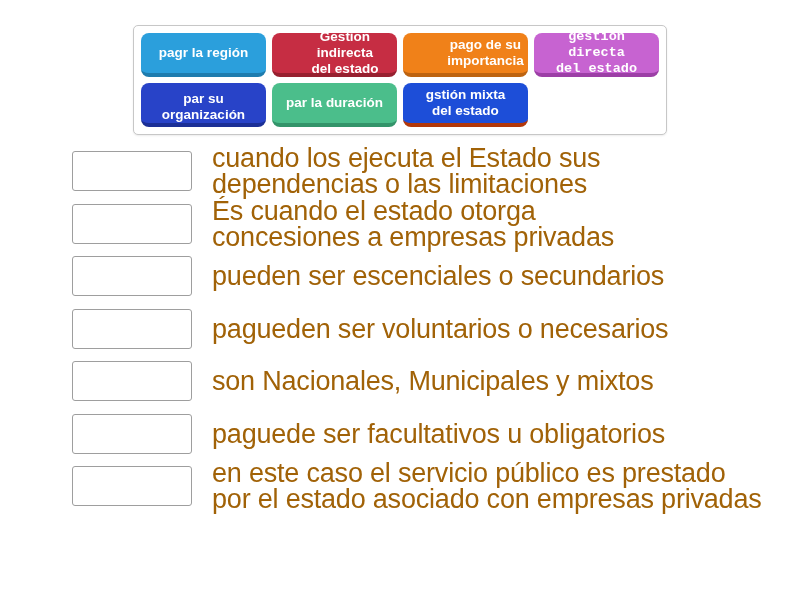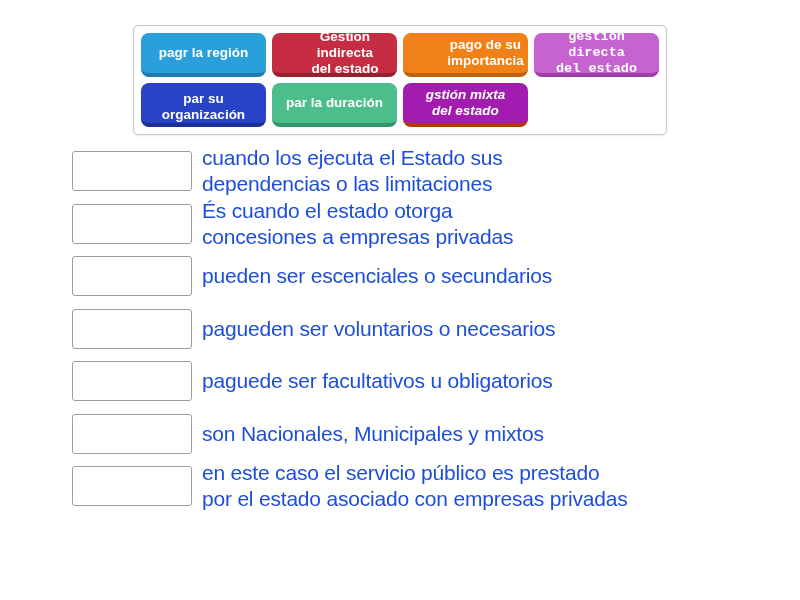--- a/index.html
+++ b/index.html
@@ -54,24 +54,24 @@
   }
   .slot {
     width: 120px;
     height: 40px;
     flex: 0 0 120px;
     background: #ffffff;
     border: 1px solid #9e9e9e;
     border-radius: 3px;
   }
   .match-text {
-    margin-left: 10px;
-    font-size: 21px;
+    margin-left: 20px;
+    font-size: 27px;
     line-height: 26px;
-    color: #1d4ed8;
+    color: #a16207;
     white-space: pre-line;
     letter-spacing: -0.2px;
   }
 </style>
 </head>
 <body>
 
 <div class="bank-panel">
   <button class="chip" style="background: rgb(43, 159, 220); border-bottom-color: rgb(30, 124, 174);">
       <span style="white-space: pre-line;">pagr la región</span>
@@ -88,21 +88,21 @@
       <span style="white-space: pre-line;">gestion directa
 del estado</span>
     </button>
   <button class="chip" style="background: rgb(40, 67, 200); border-bottom-color: rgb(27, 47, 150); align-items: flex-end;">
       <span style="white-space: pre-line;">par su
 organización</span>
     </button>
   <button class="chip" style="background: rgb(75, 190, 139); border-bottom-color: rgb(51, 148, 106);">
       <span style="white-space: pre-line;">par la duración</span>
     </button>
-  <button class="chip" style="background: #a21caf; border-bottom-color: rgb(178, 55, 10); font-style: italic;">
+  <button class="chip" style="background: #1d4ed8; border-bottom-color: rgb(178, 55, 10);">
       <span style="white-space: pre-line;">gstión mixta
 del estado</span>
     </button>
 </div>
 
 <div class="match-list">
   <div class="match-row">
     <div class="slot"></div>
     <div class="match-text">cuando los ejecuta el Estado sus
 dependencias o las limitaciones</div>
@@ -115,24 +115,24 @@
   <div class="match-row">
     <div class="slot"></div>
     <div class="match-text">pueden ser escenciales o secundarios</div>
   </div>
   <div class="match-row">
     <div class="slot"></div>
     <div class="match-text">pagueden ser voluntarios o necesarios</div>
   </div>
   <div class="match-row">
     <div class="slot"></div>
-    <div class="match-text">paguede ser facultativos u obligatorios</div>
+    <div class="match-text">son Nacionales, Municipales y mixtos</div>
   </div>
   <div class="match-row">
     <div class="slot"></div>
-    <div class="match-text">son Nacionales, Municipales y mixtos</div>
+    <div class="match-text">paguede ser facultativos u obligatorios</div>
   </div>
   <div class="match-row">
     <div class="slot"></div>
     <div class="match-text">en este caso el servicio público es prestado
 por el estado asociado con empresas privadas</div>
   </div>
 </div>
 
 </body></html>

